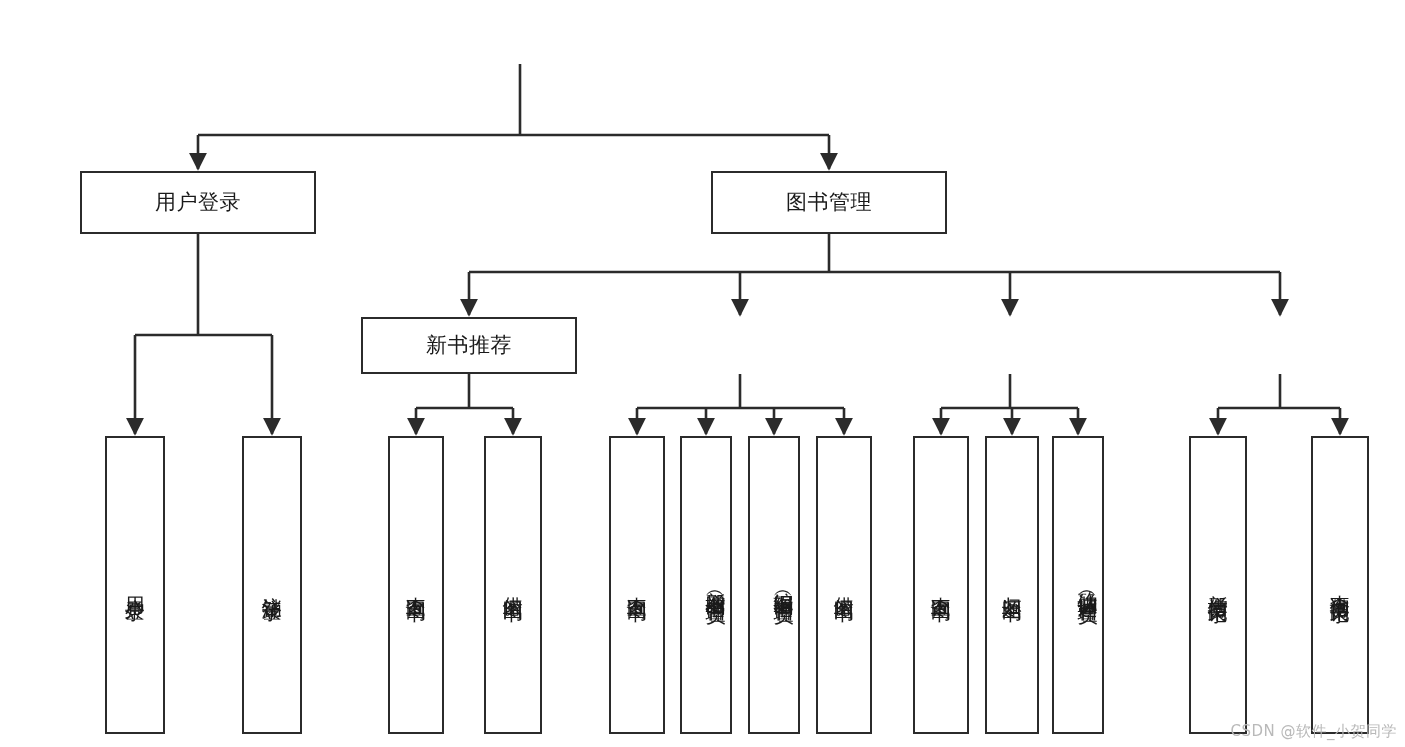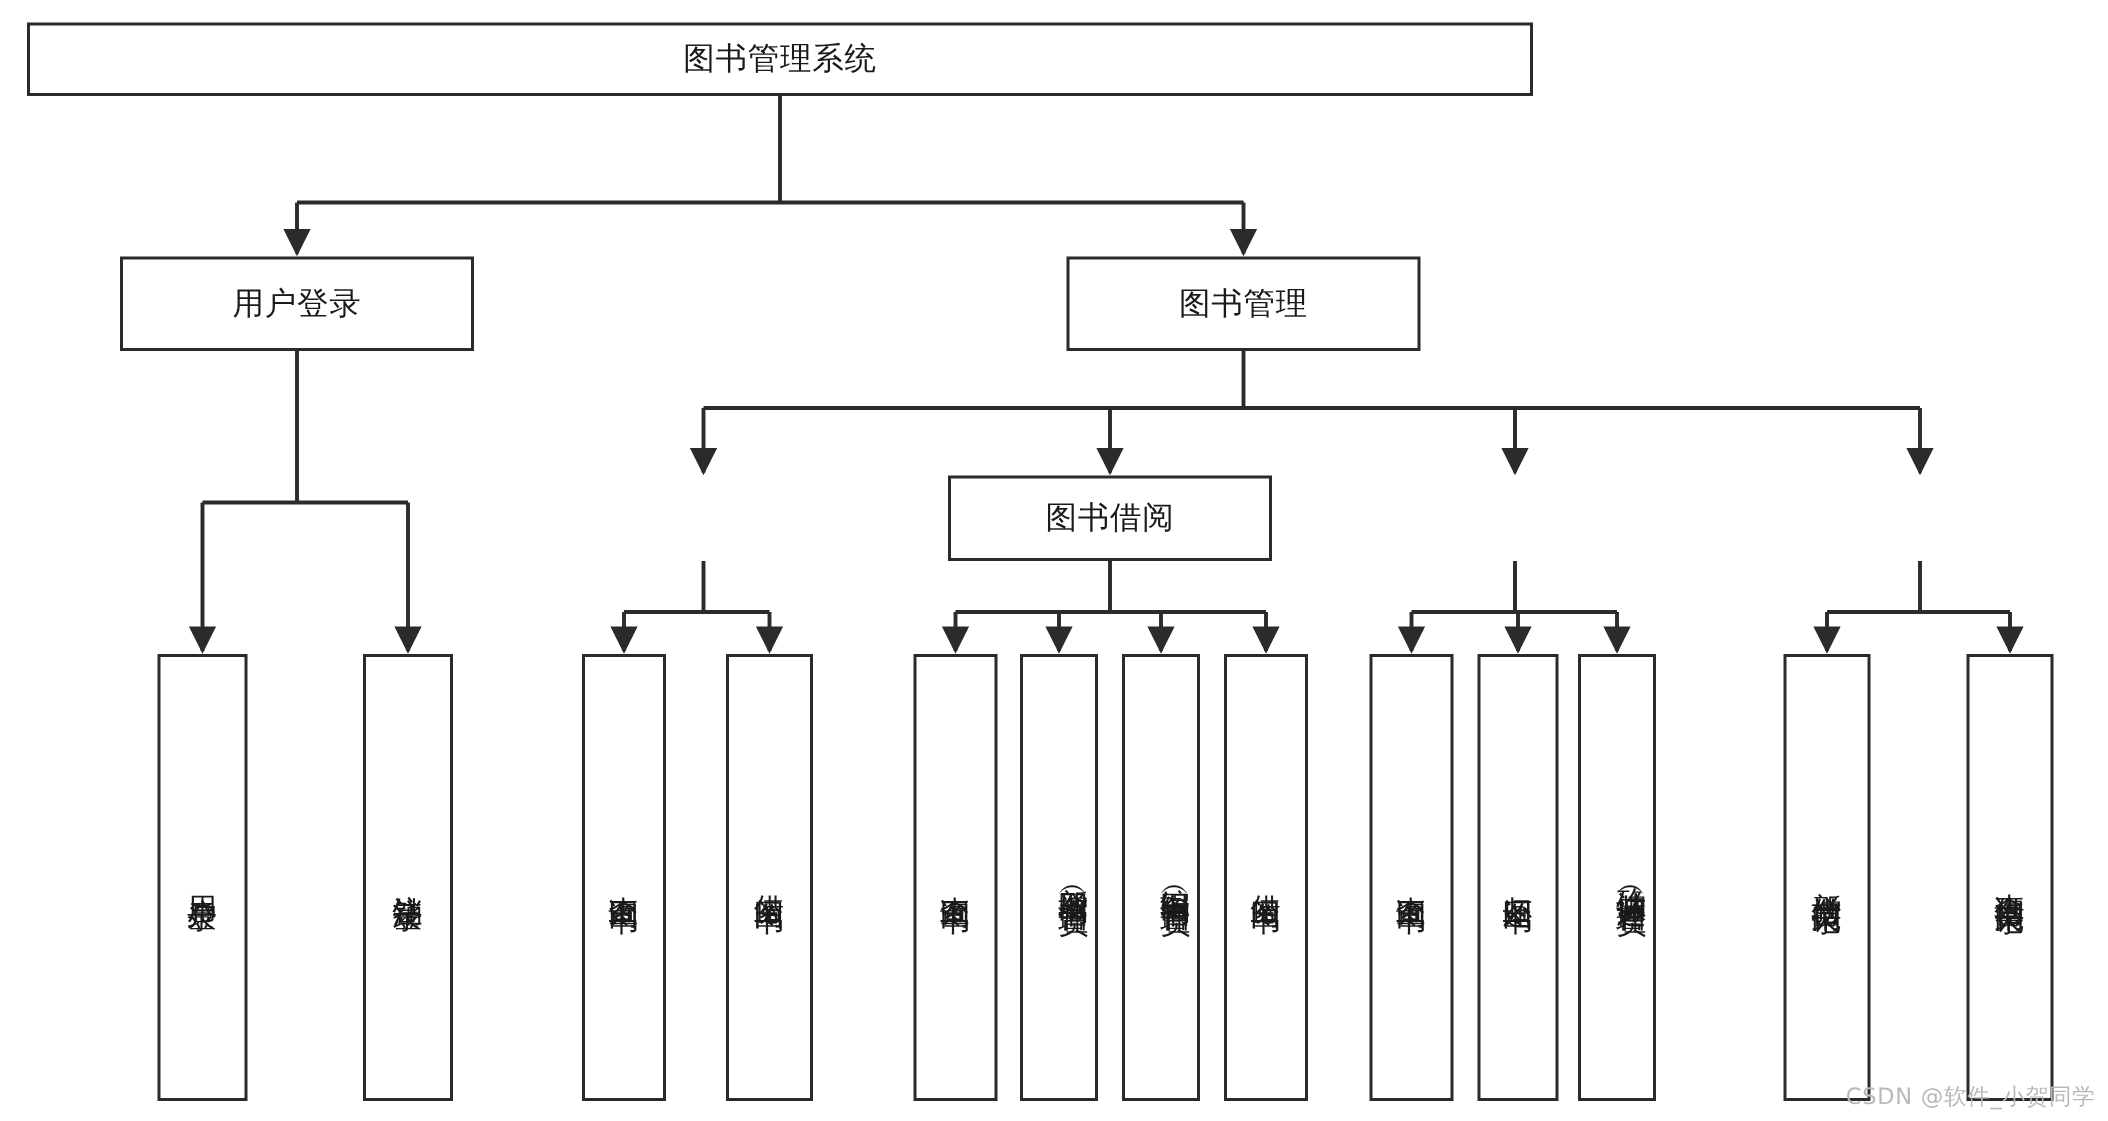--- a/index.html
+++ b/index.html
@@ -112,26 +112,25 @@
         <path d="M 941 408 L 941 434" marker-end="url(#arrow)"></path>
         <path d="M 1012 408 L 1012 434" marker-end="url(#arrow)"></path>
         <path d="M 1078 408 L 1078 434" marker-end="url(#arrow)"></path>
         <path d="M 1280 374 L 1280 408"></path>
         <path d="M 1218 408 L 1340 408"></path>
         <path d="M 1218 408 L 1218 434" marker-end="url(#arrow)"></path>
         <path d="M 1340 408 L 1340 434" marker-end="url(#arrow)"></path>
       </g>
   </svg>
 
-  <div class="node node-h" style="left: 18px; top: 15px; width: 1004px; height: 49px;">图书管理系统</div>
 
   <div class="node node-h" style="left: 80px; top: 171px; width: 236px; height: 63px;">用户登录</div>
   <div class="node node-h" style="left: 711px; top: 171px; width: 236px; height: 63px;">图书管理</div>
 
-  <div class="node node-h" style="left: 632px; top: 317px; width: 216px; height: 57px;">图书借阅</div>
+  <div class="node node-h" style="left: 361px; top: 317px; width: 216px; height: 57px;">新书推荐</div>
 
   <div class="node node-v anchor-mid" style="left: 105px; top: 436px; width: 60px; height: 298px;">用户登录</div>
   <div class="node node-v anchor-mid" style="left: 242px; top: 436px; width: 60px; height: 298px;">注销登录</div>
   <div class="node node-v anchor-mid" style="left: 388px; top: 436px; width: 56px; height: 298px;">查询图书</div>
   <div class="node node-v anchor-mid" style="left: 484px; top: 436px; width: 58px; height: 298px;">借阅图书</div>
   <div class="node node-v anchor-mid" style="left: 609px; top: 436px; width: 56px; height: 298px;">查询图书</div>
   <div class="node node-v anchor-top" style="left: 680px; top: 436px; width: 52px; height: 298px;">新增图书（管理员）</div>
   <div class="node node-v anchor-top" style="left: 748px; top: 436px; width: 52px; height: 298px;">编辑图书（管理员）</div>
   <div class="node node-v anchor-mid" style="left: 816px; top: 436px; width: 56px; height: 298px;">借阅图书</div>
   <div class="node node-v anchor-mid" style="left: 913px; top: 436px; width: 56px; height: 298px;">查询图书</div>

